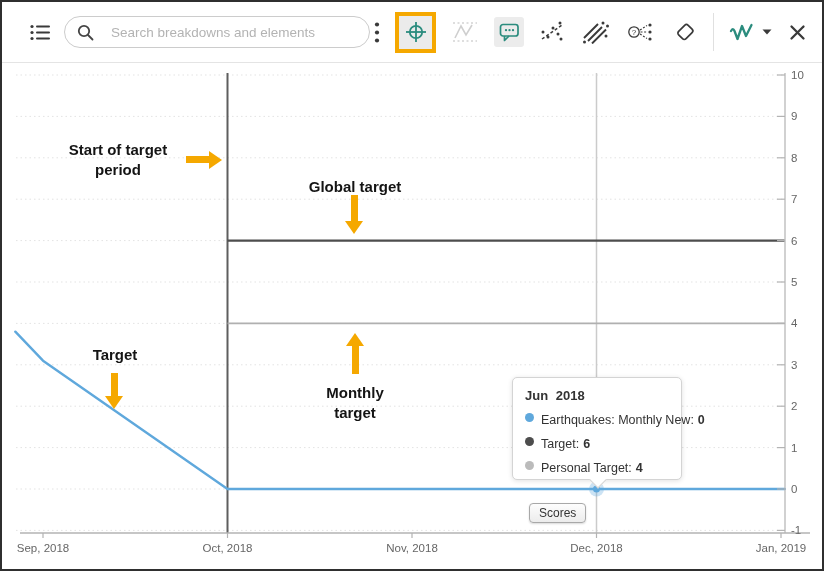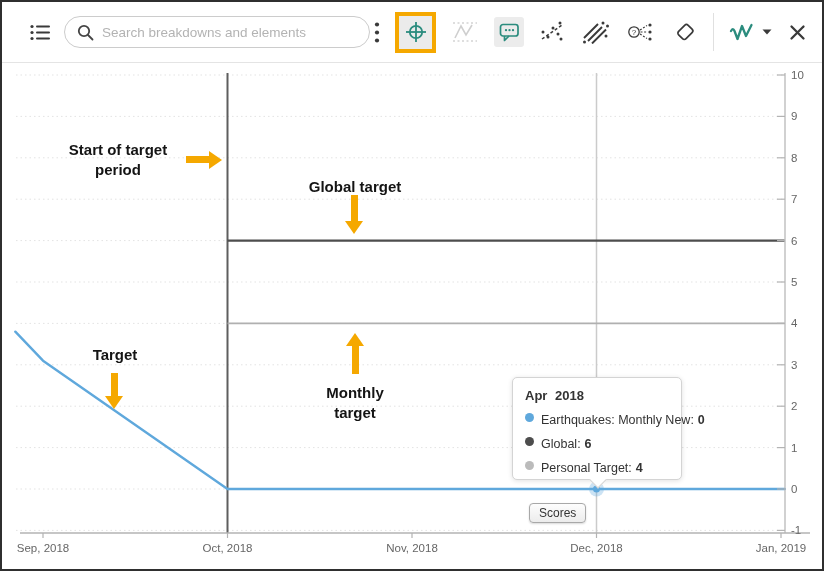--- a/index.html
+++ b/index.html
@@ -13,21 +13,21 @@
     position: absolute; left: 0; top: 0; width: 820px; height: 61px;
     background: #fff; border-bottom: 1px solid #e4e4e4;
     display: flex; align-items: center; padding: 0 14px 0 26px; z-index: 5;
   }
   .icon-btn { background: none; border: none; cursor: pointer; display: flex; align-items: center; justify-content: center; padding: 2px; }
   .search {
     margin-left: 12px; width: 306px; height: 32px; border: 1.5px solid #cccccc;
     border-radius: 16px; display: flex; align-items: center; padding: 0 12px; background: #fff;
   }
   .search input {
-    border: none; outline: none; flex: 1; margin-left: 8px;
+    border: none; outline: none; flex: 1; margin-left: 17px;
     font-size: 13.5px; font-family: "Liberation Sans", sans-serif; color: #444;
   }
   .search input::placeholder { color: #b3b3b3; }
   .tools { margin-left: auto; display: flex; align-items: center; gap: 13px; }
   .hl-box {
     width: 41px; height: 41px; border: 4px solid #F5A800; background: #ebebeb;
     display: flex; align-items: center; justify-content: center;
   }
   .soft-box {
     width: 30px; height: 30px; border-radius: 3px; background: #ececec;
@@ -274,30 +274,30 @@
 
   <div class="ann" style="left:73px; top:343px; width:80px;">Target</div>
   <div class="shaft" style="left:109px; top:371px; width:7px; height:24px;"></div>
   <div class="head down" style="left:103px; top:394px;"></div>
 
   <div class="ann" style="left:313px; top:381px; width:80px;">Monthly target</div>
   <div class="head up" style="left:344px; top:331px;"></div>
   <div class="shaft" style="left:350px; top:343px; width:7px; height:29px;"></div>
 
   <div class="tooltip">
-    <div class="tt-title">Apr 2018</div>
+    <div class="tt-title">Jun 2018</div>
     <div id="tt-rows">
         <div class="tt-row">
           <span class="tt-dot" style="background: rgb(95, 168, 220);"></span>
           <span>Earthquakes: Monthly New:</span>
           <b>0</b>
         </div>
         <div class="tt-row">
           <span class="tt-dot" style="background: rgb(77, 77, 77);"></span>
-          <span>Global:</span>
+          <span>Target:</span>
           <b>6</b>
         </div>
         <div class="tt-row">
           <span class="tt-dot" style="background: rgb(187, 187, 187);"></span>
           <span>Personal Target:</span>
           <b>4</b>
         </div>
       </div>
     <div class="tt-caret"></div>
   </div>

